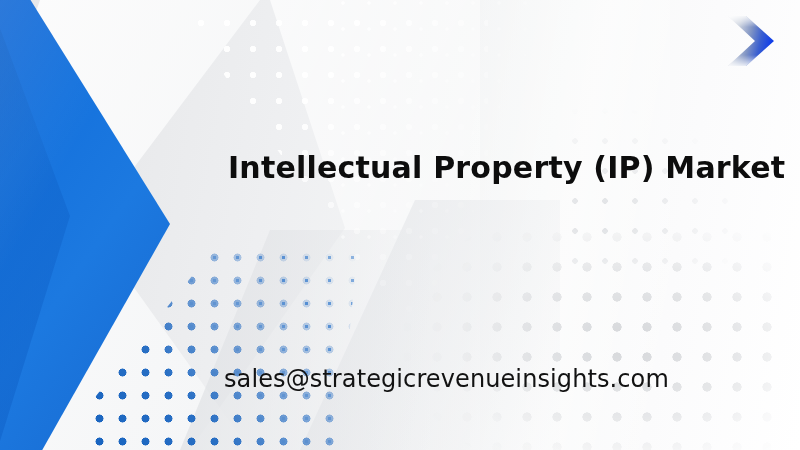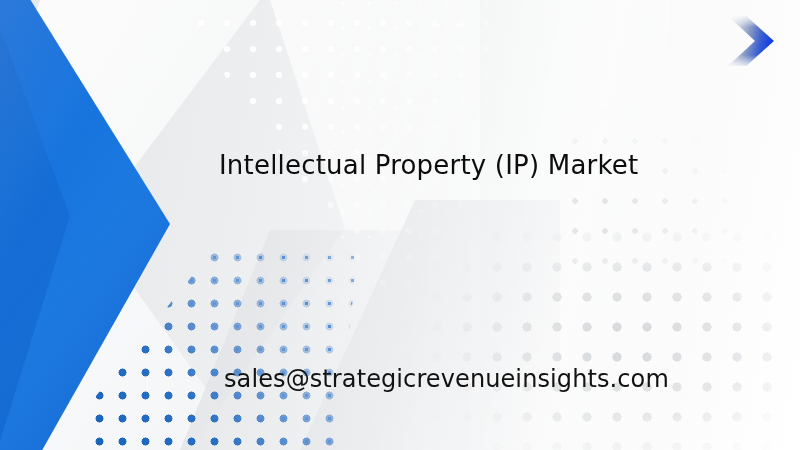--- a/index.html
+++ b/index.html
@@ -128,23 +128,23 @@
   }
   .logo-line2{margin-top:2px;}
   .logo-tag{
     font-family:"Liberation Sans", sans-serif;
     font-size:8.6px;font-weight:bold;letter-spacing:.85px;
     color:#4f74ad;margin-top:5px;
   }
 
   
   .title{
-    position:absolute;left:219px;top:150px;
+    position:absolute;left:228px;top:150px;
     font-family:"DejaVu Sans", sans-serif;
-    font-size:26px;font-weight:400;color:#0d0d0d;
+    font-size:30px;font-weight:700;color:#0d0d0d;
     letter-spacing:.2px;white-space:nowrap;
   }
   .email{
     position:absolute;left:224px;top:365px;
     font-family:"DejaVu Sans", sans-serif;
     font-size:24px;font-weight:400;color:#121212;
     letter-spacing:.1px;white-space:nowrap;
   }
 </style>
 </head>

